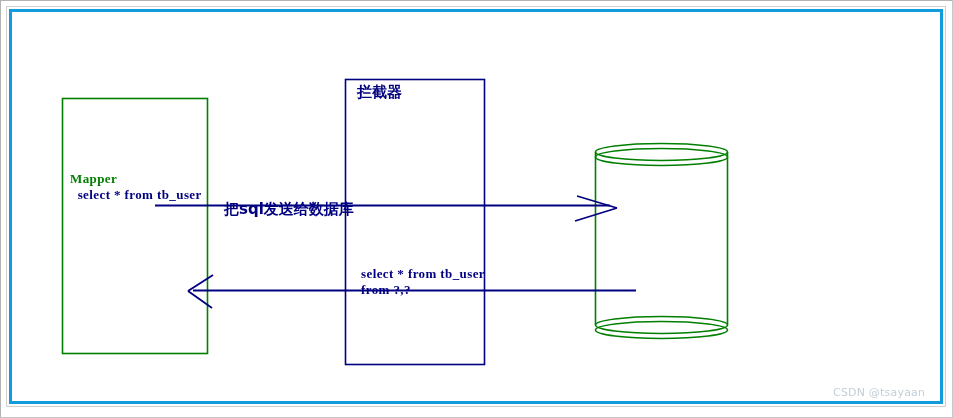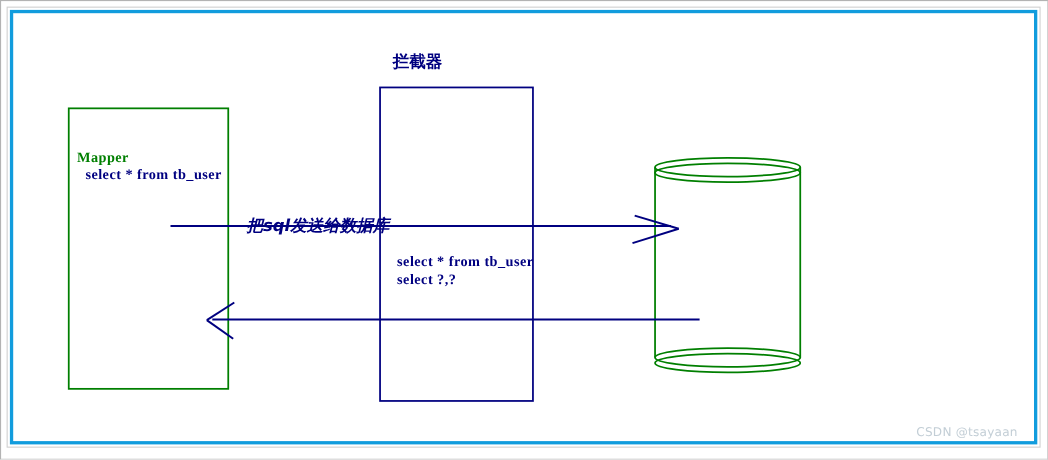--- a/index.html
+++ b/index.html
@@ -63,37 +63,38 @@
     top: 0;
     width: 953px;
     height: 418px;
   }
 
   
   .txt {
     position: absolute;
     white-space: pre;
     line-height: 1.22;
+    margin-top: 36px;
   }
   .mono {
     font-family: Liberation Serif, serif;
     font-weight: bold;
     font-size: 13px;
     letter-spacing: 0.4px;
   }
   .cjk {
     font-family: "DejaVu Sans", "Liberation Sans", sans-serif;
     font-weight: bold;
     font-size: 15px;
   }
 
   #mapper-label      { left: 70px;  top: 135px; color: #007f00; }
   #mapper-sql        { left: 74px;  top: 151px; color: #000080; }
   #interceptor-title { left: 357px; top: 47px;  color: #000080; }
-  #send-sql-label    { left: 224px; top: 196px; color: #000080; font-style: italic; }
+  #send-sql-label    { left: 224px; top: 164px; color: #000080; }
   #rewritten-sql     { left: 361px; top: 230px; color: #000080; }
 
   
   #watermark {
     position: absolute;
     left: 833px;
     top: 386px;
     font-family: "DejaVu Sans", "Liberation Sans", sans-serif;
     font-size: 11px;
     color: #b9c6cf;
@@ -147,17 +148,17 @@
 
   <div class="txt mono" id="mapper-label">Mapper</div>
 
   <div class="txt mono" id="mapper-sql"> select * from tb_user</div>
 
   <div class="txt cjk" id="interceptor-title">拦截器</div>
 
   <div class="txt cjk" id="send-sql-label">把sql发送给数据库</div>
 
   <div class="txt mono" id="rewritten-sql"><span>select * from tb_user</span>
-<span>select ?,?</span></div>
+<span>from ?,?</span></div>
 
   <div id="watermark">CSDN @tsayaan</div>
 
 </div>
 
 </body></html>

